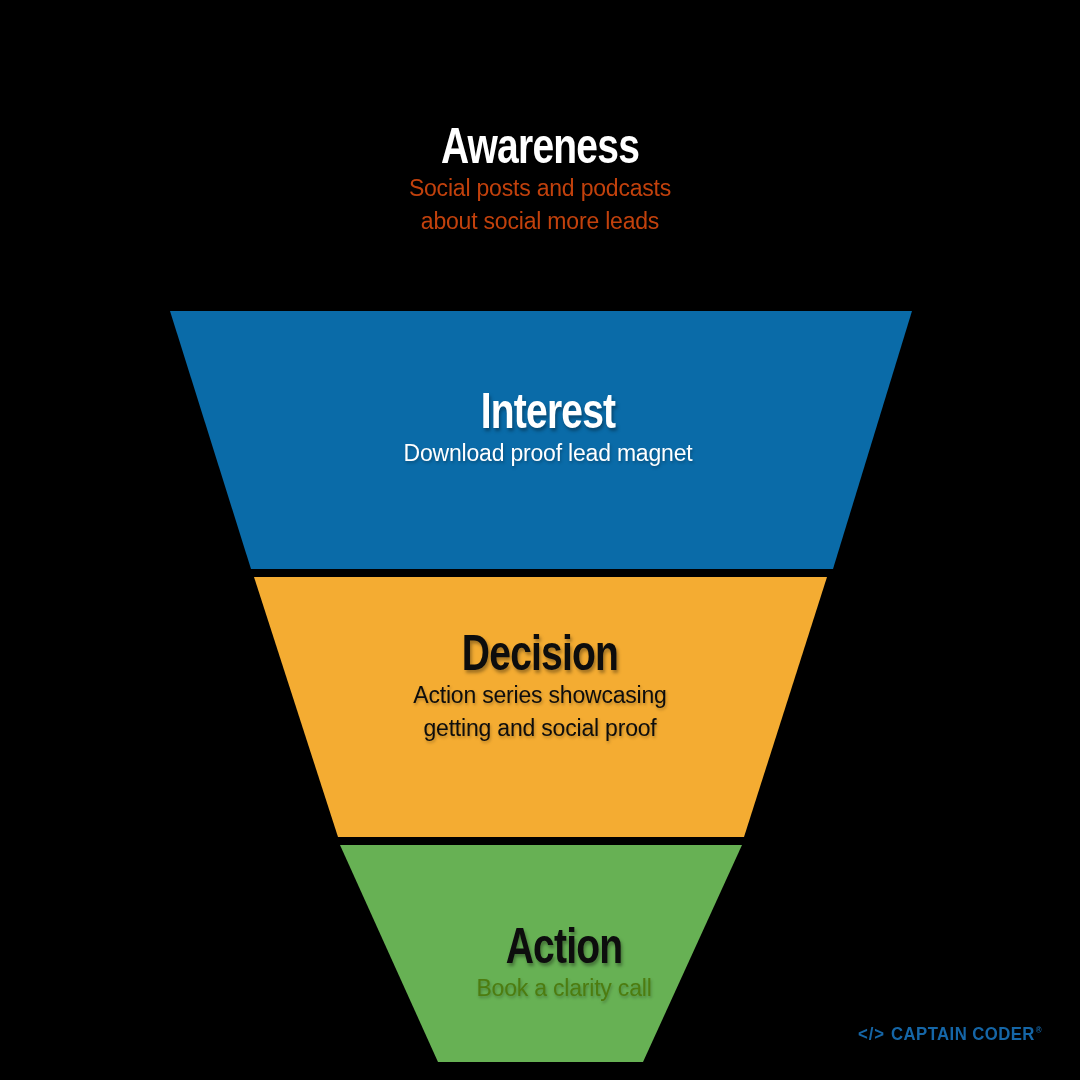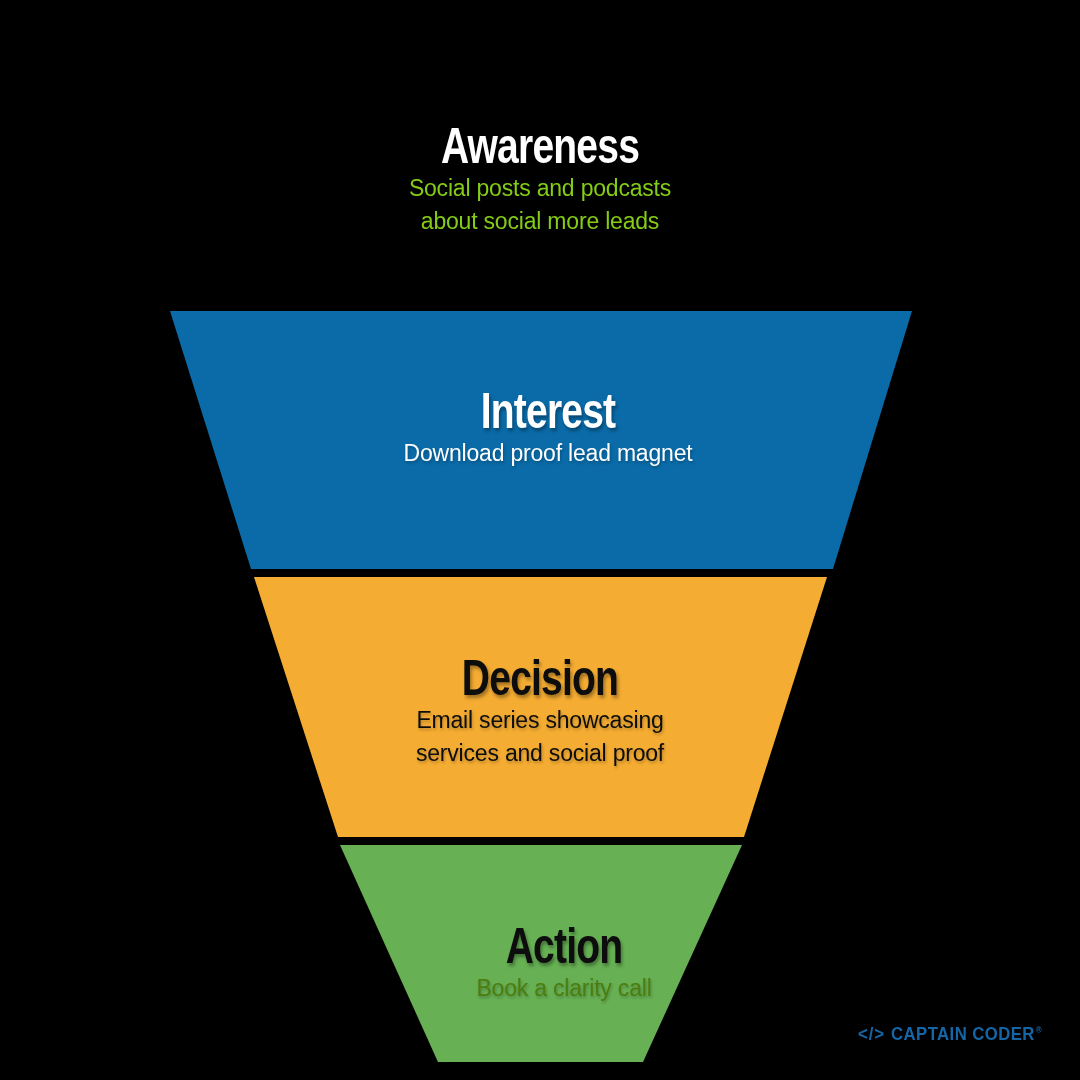--- a/index.html
+++ b/index.html
@@ -39,21 +39,21 @@
     white-space: nowrap;
   }
   .stage-desc {
     font-size: 23px;
     line-height: 33px;
     letter-spacing: -0.2px;
     text-shadow: 1px 2px 3px rgba(0,0,0,0.25);
   }
   .stage-awareness { top: 120px; }
   .stage-interest  { top: 385px; padding-left: 8px; }
-  .stage-decision  { top: 652px; }
+  .stage-decision  { top: 627px; }
   .stage-action    { top: 920px; padding-left: 24px; }
   .logo {
     position: absolute;
     top: 1022px;
     right: 38px;
     font-weight: 700;
     font-size: 19px;
     line-height: 24px;
     transform: scaleX(0.88);
     transform-origin: 100% 50%;
@@ -79,38 +79,38 @@
 <div class="canvas">
 
   <svg class="shapes" viewBox="0 0 1080 1080" aria-hidden="true">
     <polygon points="170,311 912,311 833,569 251,569" fill="#0a6ba8"></polygon>
     <polygon points="254,577 827,577 744,837 338,837" fill="#f4ac32"></polygon>
     <polygon points="340,845 742,845 643,1062 438,1062" fill="#67b154"></polygon>
   </svg>
 
   <div class="stage stage-awareness">
     <div class="stage-title" style="color: rgb(255, 255, 255);">Awareness</div>
-    <div class="stage-desc" style="color: #84cc16;">
+    <div class="stage-desc" style="color: #c2410c;">
       <div class="desc-line">Social posts and podcasts</div>
       <div class="desc-line">about social more leads</div>
     </div>
   </div>
 
   <div class="stage stage-interest">
     <div class="stage-title" style="color: rgb(255, 255, 255);">Interest</div>
     <div class="stage-desc" style="color: rgb(255, 255, 255);">
       <div class="desc-line">Download proof lead magnet</div>
     </div>
   </div>
 
   <div class="stage stage-decision">
     <div class="stage-title" style="color: rgb(13, 13, 13);">Decision</div>
     <div class="stage-desc" style="color: rgb(13, 13, 13);">
-      <div class="desc-line">Email series showcasing</div>
-      <div class="desc-line">services and social proof</div>
+      <div class="desc-line">Action series showcasing</div>
+      <div class="desc-line">getting and social proof</div>
     </div>
   </div>
 
   <div class="stage stage-action">
     <div class="stage-title" style="color: rgb(13, 13, 13);">Action</div>
     <div class="stage-desc" style="color: #4d7c0f;">
       <div class="desc-line">Book a clarity call</div>
     </div>
   </div>
 

